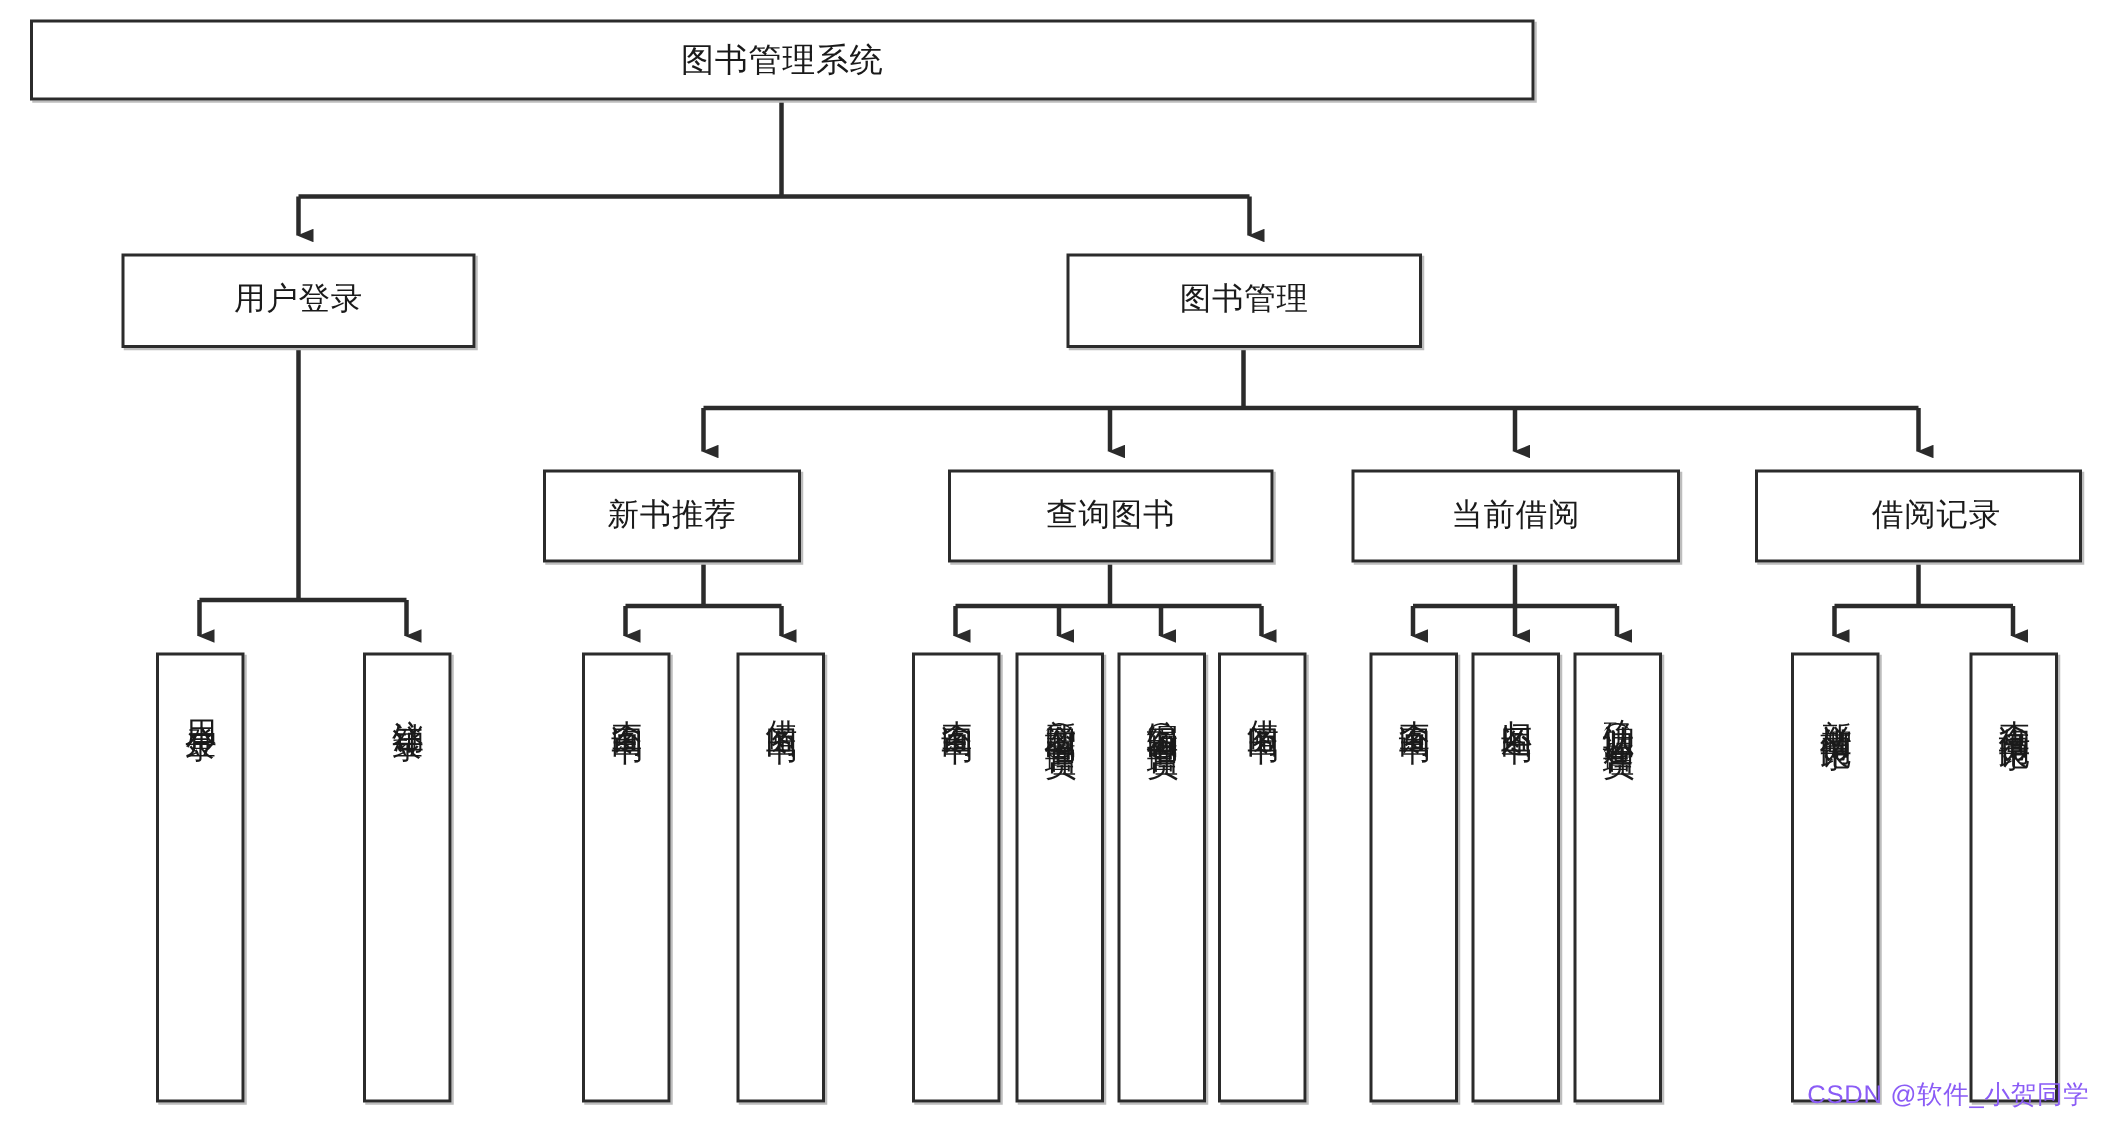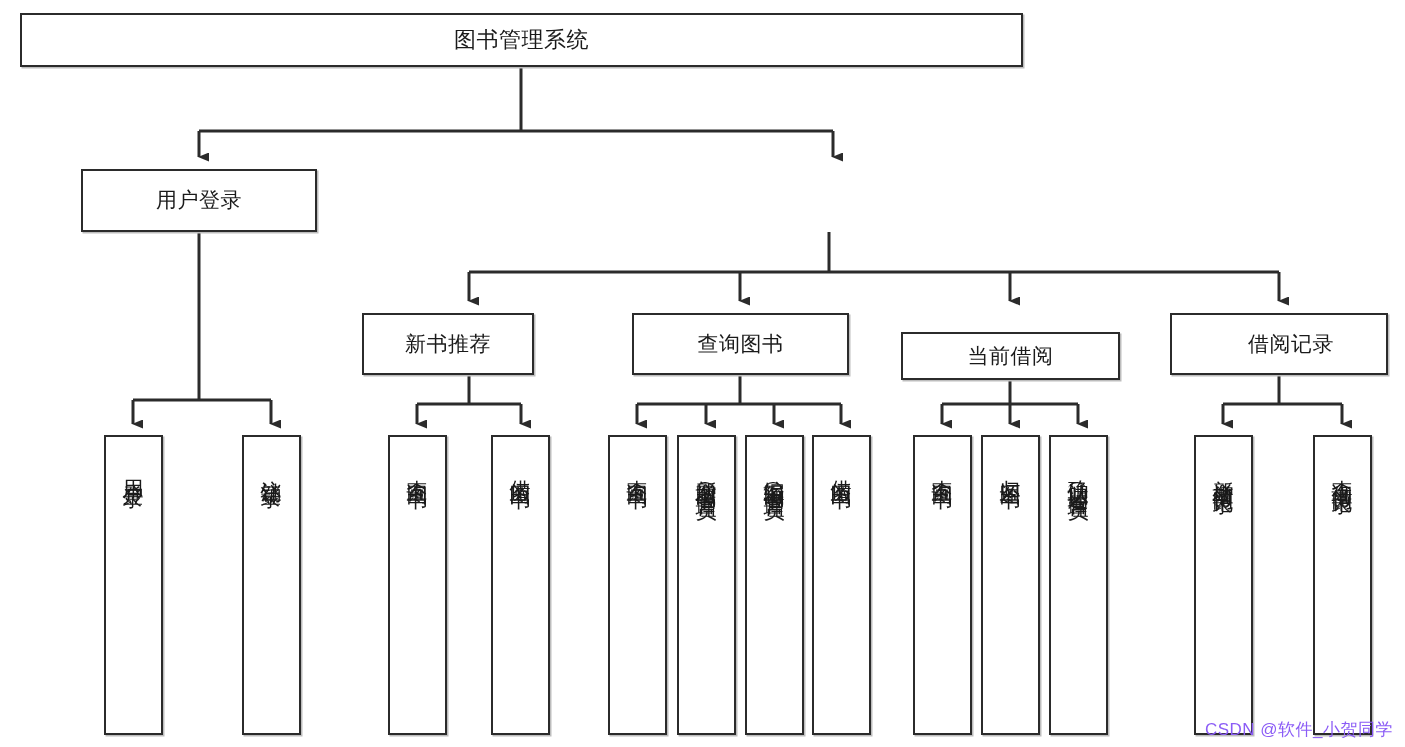--- a/index.html
+++ b/index.html
@@ -132,28 +132,31 @@
     </g>
   </svg>
 
   <div class="node root h" style="left:20px; top:13px; width:1003px; height:54px;">
     <span class="lbl">图书管理系统</span>
   </div>
 
   <div class="node h" style="left:81px; top:169px; width:236px; height:63px;">
     <span class="lbl">用户登录</span>
   </div>
+  <div class="node h" style="left:711px; top:169px; width:237px; height:63px;">
+    <span class="lbl">图书管理</span>
+  </div>
 
   <div class="node h" style="left:362px; top:313px; width:172px; height:62px;">
     <span class="lbl">新书推荐</span>
   </div>
   <div class="node h" style="left:632px; top:313px; width:217px; height:62px;">
     <span class="lbl">查询图书</span>
   </div>
-  <div class="node h" style="left:901px; top:332px; width:219px; height:48px;">
+  <div class="node h" style="left:901px; top:313px; width:219px; height:62px;">
     <span class="lbl">当前借阅</span>
   </div>
   <div class="node h" style="left:1170px; top:313px; width:218px; height:62px;padding-left:24px;">
     <span class="lbl">借阅记录</span>
   </div>
 
   <div class="node v" style="left:104px; top:435px; width:59px; height:300px;">
     <span class="lbl">用户登录</span>
   </div>
   <div class="node v" style="left:242px; top:435px; width:59px; height:300px;">

